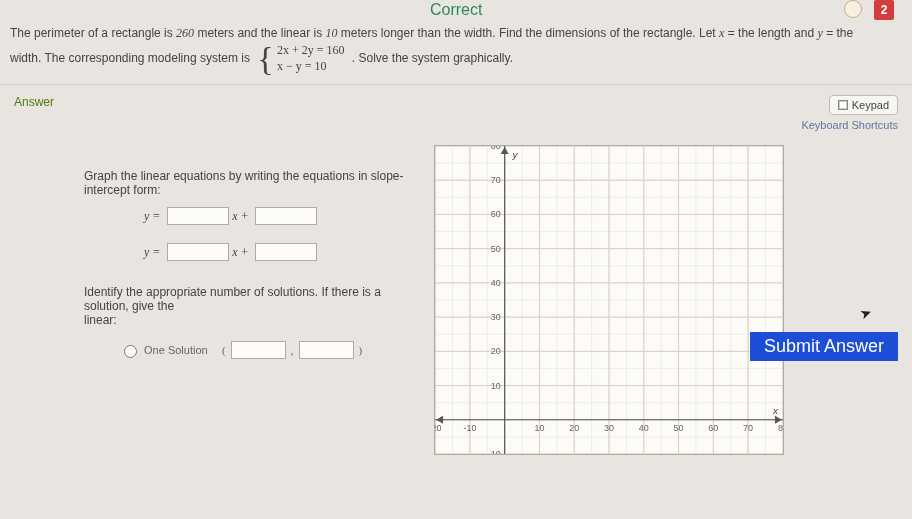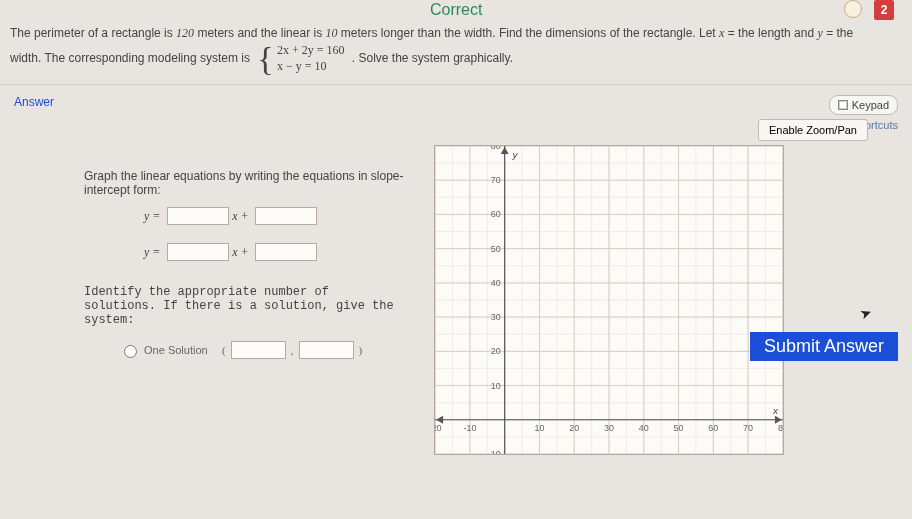--- a/index.html
+++ b/index.html
@@ -75,38 +75,38 @@
   vertical-align: middle;
   font-family: Liberation Serif, serif;
   line-height: 1.3;
 }
 .answer-section {
   border-top: 1px solid #d0ccc6;
   padding: 10px 14px;
   position: relative;
 }
 .answer-label {
-  color: #1d4ed8;
+  color: #4d7c0f;
   font-size: 12px;
   margin-bottom: 6px;
 }
 .kb-area {
   position: absolute;
   right: 14px;
   top: 10px;
   text-align: right;
 }
 .keypad-btn {
   display: inline-flex;
   align-items: center;
   gap: 4px;
   border: 1px solid #c0bab2;
   background: #f8f6f2;
   padding: 3px 8px;
-  border-radius: 9px;
+  border-radius: 4px;
   font-size: 11px;
 }
 .kb-short {
   font-size: 11px;
   color: #5a7aa0;
   margin-top: 4px;
 }
 .answer-body {
   display: flex;
   gap: 20px;
@@ -125,21 +125,21 @@
 }
 .eq-row .math { margin-right: 3px; }
 .small-input {
   border: 1px solid #b0aaa0;
   background: #fdfcf9;
   height: 18px;
   width: 62px;
   padding: 0 3px;
   font-size: 11px;
 }
-.instr2 { margin-top: 24px; margin-bottom: 14px; font-family: Liberation Mono, monospace; }
+.instr2 { margin-top: 24px; margin-bottom: 14px; }
 .radio-row {
   margin-left: 40px;
   font-size: 11px;
   color:#666;
 }
 .radio-row input[type=radio] { vertical-align: middle; margin-right:4px; }
 .paren { font-family: 'Times New Roman', serif; margin: 0 2px; }
 .right-col {
   flex: 1;
   position: relative;
@@ -192,21 +192,21 @@
 </head>
 <body>
 
 <div class="top-bar">
   <span class="top-correct">Correct</span>
   <span class="circ-icon"></span>
   <span class="badge">2</span>
 </div>
 
 <div class="problem">
-  <span>The perimeter of a rectangle is </span><span class="math">120</span><span> meters and the linear is </span><span class="math">10</span><span> meters longer than the width. Find the dimensions of the rectangle. Let </span><span class="math">x</span><span> = </span><span> the length and </span><span class="math">y</span><span> = </span><span> the</span><br>
+  <span>The perimeter of a rectangle is </span><span class="math">260</span><span> meters and the linear is </span><span class="math">10</span><span> meters longer than the width. Find the dimensions of the rectangle. Let </span><span class="math">x</span><span> = </span><span> the length and </span><span class="math">y</span><span> = </span><span> the</span><br>
   <span>width. The corresponding modeling system is </span>
   <span class="system-brace">
     <span class="brace-char">{</span>
     <span class="sys-eqs">
       <span>2x + 2y = 160</span><br>
       <span>x − y = 10</span>
     </span>
   </span>
   <span> . Solve the system graphically.</span>
 </div>
@@ -234,39 +234,38 @@
 
       <div class="eq-row">
         <span class="math">y =</span>
         <input class="small-input" style="">
         <span class="math">x +</span>
         <input class="small-input" style="">
       </div>
 
       <div class="instr2">
         <span>Identify the appropriate number of solutions. If there is a solution, give the</span><br>
-        <span>system:</span>
+        <span>linear:</span>
       </div>
 
       <div class="radio-row">
         <label>
           <input type="radio" style="">
           <span>One Solution</span>
         </label>
         &nbsp;&nbsp;
         <span class="paren">(</span>
         <input class="small-input" style="width: 55px;">
         <span class="paren">,</span>
         <input class="small-input" style="width: 55px;">
         <span class="paren">)</span>
       </div>
     </div>
 
     <div class="right-col">
-      <button class="zoom-btn">Enable Zoom/Pan</button>
       <div class="graph-box">
         <svg class="grid-svg" viewBox="0 0 350 310">
             <line x1="0" y1="0" x2="0" y2="310" stroke="#e6ddd0" stroke-width="0.5"></line>
             <line x1="17.5" y1="0" x2="17.5" y2="310" stroke="#e6ddd0" stroke-width="0.5"></line>
             <line x1="35" y1="0" x2="35" y2="310" stroke="#e6ddd0" stroke-width="0.5"></line>
             <line x1="52.5" y1="0" x2="52.5" y2="310" stroke="#e6ddd0" stroke-width="0.5"></line>
             <line x1="70" y1="0" x2="70" y2="310" stroke="#e6ddd0" stroke-width="0.5"></line>
             <line x1="87.5" y1="0" x2="87.5" y2="310" stroke="#e6ddd0" stroke-width="0.5"></line>
             <line x1="105" y1="0" x2="105" y2="310" stroke="#e6ddd0" stroke-width="0.5"></line>
             <line x1="122.49999999999999" y1="0" x2="122.49999999999999" y2="310" stroke="#e6ddd0" stroke-width="0.5"></line>

